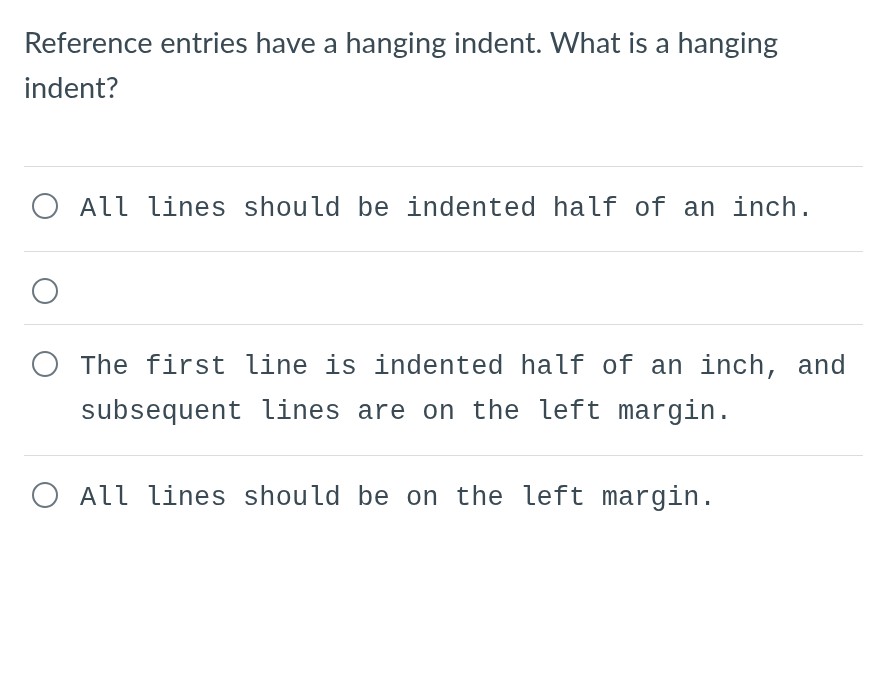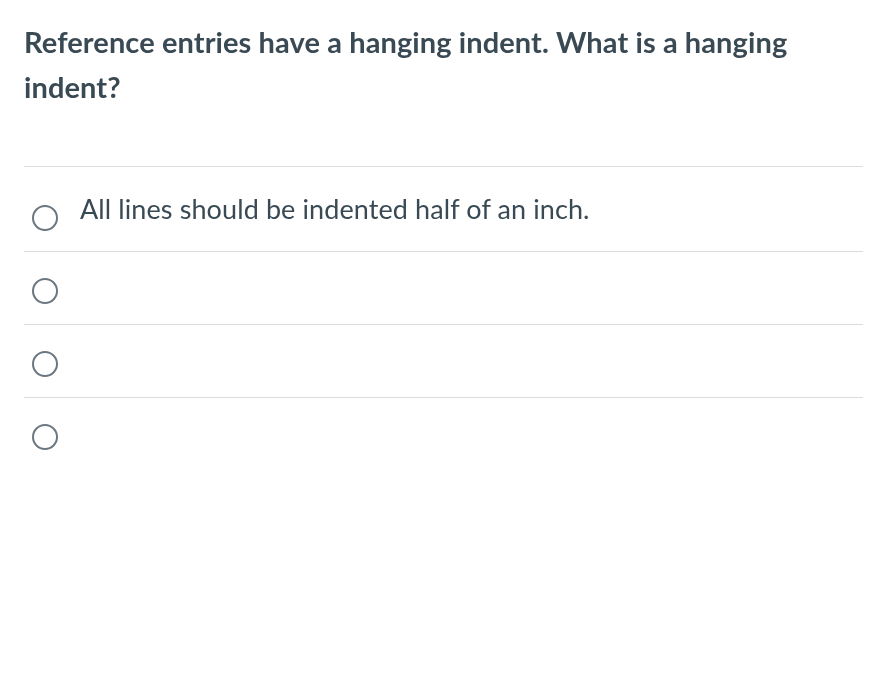--- a/index.html
+++ b/index.html
@@ -10,35 +10,36 @@
   body {
     font-family: "Lato", "Helvetica Neue", Helvetica, Arial, sans-serif;
     background: #ffffff;
     width: 887px;
     height: 691px;
     padding: 20px 24px 0 24px;
     color: #2d3b45;
   }
   .question {
     font-size: 29px;
-    font-weight: 700;
+    font-weight: 400;
     color: #3a4a54;
     line-height: 1.55;
     margin-bottom: 56px;
     letter-spacing: 0.1px;
   }
   .options {
     border-top: 1px solid #d9dde0;
   }
   .option {
     display: flex;
-    align-items: flex-end;
+    align-items: flex-start;
     padding: 20px 8px 20px 8px;
     border-bottom: 1px solid #d9dde0;
     cursor: pointer;
+    font-family: Liberation Mono, monospace;
   }
   .option:last-child {
     border-bottom: none;
   }
   .radio {
     flex: 0 0 auto;
     width: 26px;
     height: 26px;
     border: 2.5px solid #6b7780;
     border-radius: 50%;
@@ -65,19 +66,21 @@
     <span class="radio"></span>
     <span class="option-text">All lines should be indented half of an inch.</span>
   </label>
 
   <label class="option">
     <span class="radio"></span>
   </label>
 
   <label class="option">
     <span class="radio"></span>
+    <span class="option-text">The first line is indented half of an inch, and subsequent lines are on the left margin.</span>
   </label>
 
   <label class="option">
     <span class="radio"></span>
+    <span class="option-text">All lines should be on the left margin.</span>
   </label>
 
 </div>
 
 </body></html>

